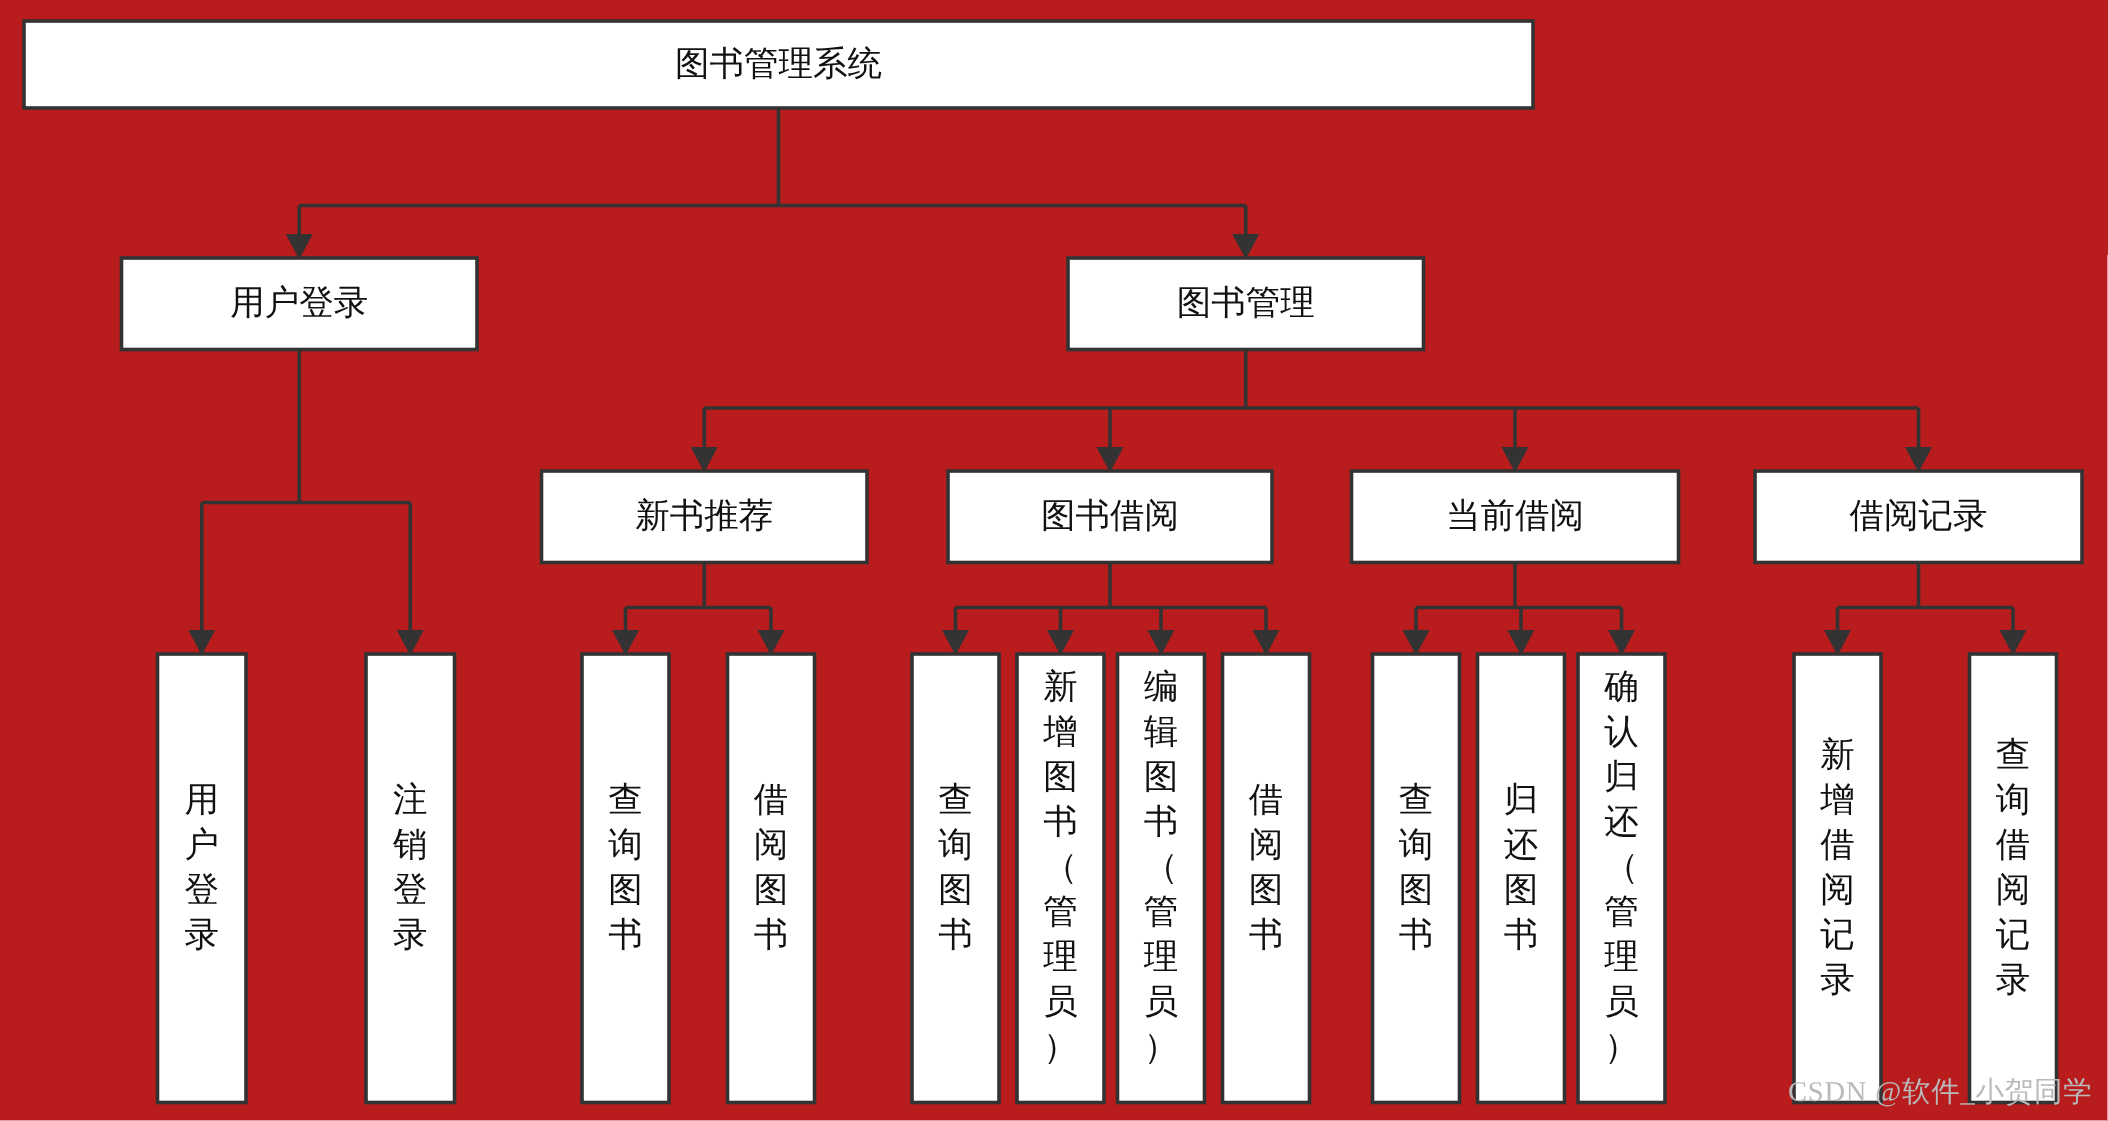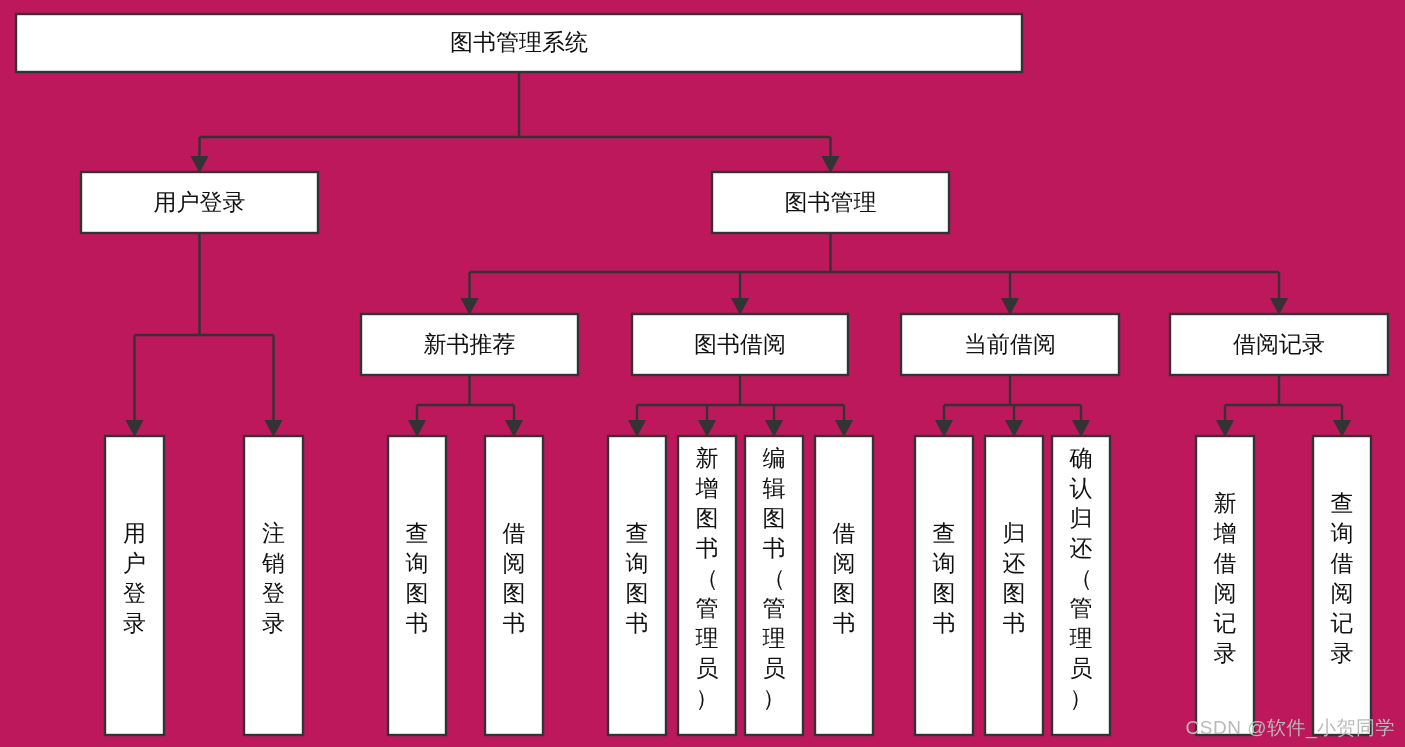--- a/index.html
+++ b/index.html
@@ -7,21 +7,21 @@
     padding: 0;
     background: #ffffff;
   }
   body {
     font-family: "Liberation Sans", "DejaVu Sans", sans-serif;
   }
   #stage {
     position: relative;
     width: 1405px;
     height: 747px;
-    background: #be185d;
+    background: #b91c1c;
     overflow: hidden;
   }
   #diagram-svg {
     position: absolute;
     left: 0;
     top: 0;
     width: 1405px;
     height: 747px;
   }
   .node-box {
@@ -49,21 +49,21 @@
   .node-label-v {
     font-family: "Liberation Sans", "DejaVu Sans", sans-serif;
     font-size: 23px;
     fill: #111111;
     text-anchor: middle;
   }
   .watermark-text {
     position: absolute;
     right: 10px;
     bottom: 6px;
-    font-family: Liberation Sans, sans-serif;
+    font-family: Liberation Serif, serif;
     font-size: 19px;
     color: #b9b9b9;
     letter-spacing: 0.5px;
     white-space: nowrap;
     pointer-events: none;
   }
 </style>
 </head>
 <body>
 

